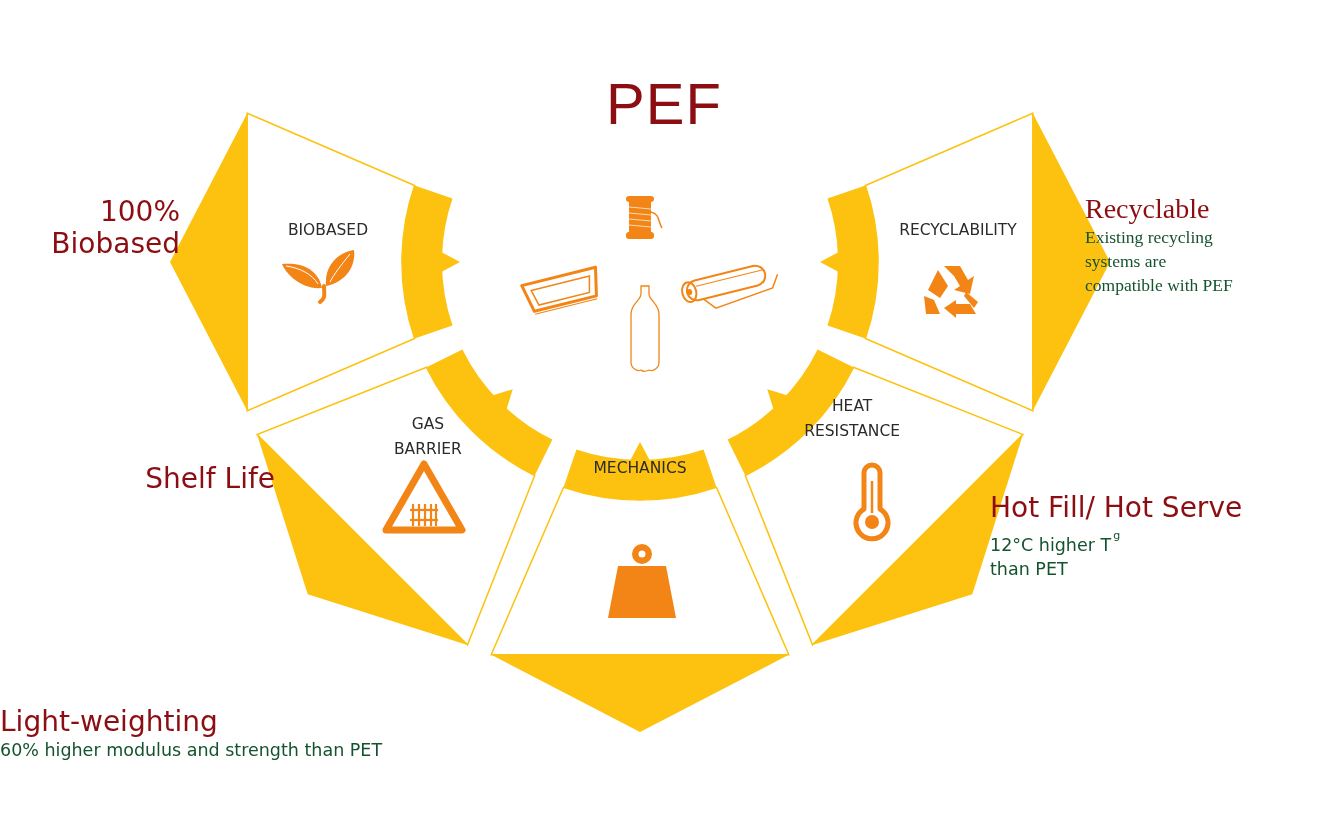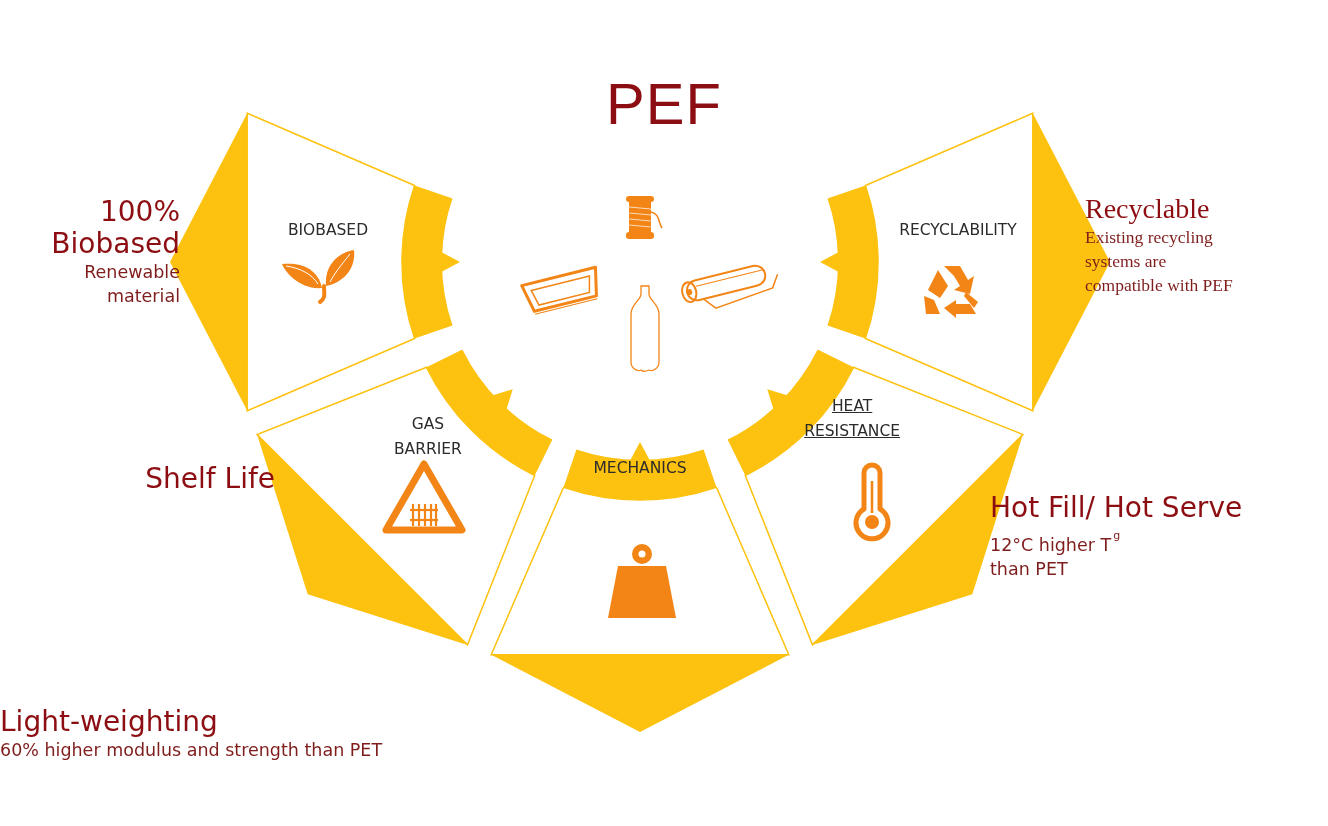--- a/index.html
+++ b/index.html
@@ -6,21 +6,21 @@
   body { width: 1328px; height: 826px; position: relative; overflow: hidden;
          font-family: "DejaVu Sans", "Liberation Sans", sans-serif; }
   #diagram { position: absolute; left: 0; top: 0; width: 1328px; height: 826px; }
   .title { position: absolute; left: 0; width: 1328px; top: 28px; text-align: center;
            font-family: "Liberation Sans", sans-serif; font-size: 58px; color: #8c0e12;
            letter-spacing: 1px; margin-top: 42px; }
   .panel-label { position: absolute; text-align: center; font-size: 15.5px; color: #2b2b2b;
                  line-height: 25px; white-space: pre-line; transform: translate(-50%, 0); }
   .callout { position: absolute; }
   .callout .head { font-size: 28px; color: #8c0e12; line-height: 32px; white-space: pre-line; }
-  .callout .sub { font-size: 17.5px; color: #7f1d1d; line-height: 24px; white-space: pre-line; }
+  .callout .sub { font-size: 17.5px; color: #14532d; line-height: 24px; white-space: pre-line; }
   .right { text-align: right; margin-left: 24px; }
   .center { text-align: left; }
   sub.g { font-size: 11px; vertical-align: 12px; margin-left: 2px; }
 </style>
 </head>
 <body>
 
 <svg id="diagram" viewBox="0 0 1328 826" xmlns="http://www.w3.org/2000/svg">
   <g id="ring-layer">
       <path d="M452.5,325.6 A198,198 0 0 1 452.5,198.4 L414.6,185.5 A238,238 0 0 0 414.6,338.5 Z" fill="#fdc20f"></path>
@@ -113,30 +113,28 @@
   </g>
 </svg>
 
 <div class="title">PEF</div>
 
 <div id="panel-labels">
     <div class="panel-label" style="left: 328px; top: 218px;">BIOBASED</div>
     <div class="panel-label" style="left: 427.868px; top: 394.132px; margin-top: 18px;">GAS
 BARRIER</div>
     <div class="panel-label" style="left: 640px; top: 456px;">MECHANICS</div>
-    <div class="panel-label" style="left: 852.132px; top: 394.132px; text-decoration: underline;">HEAT
+    <div class="panel-label" style="left: 852.132px; top: 394.132px;">HEAT
 RESISTANCE</div>
     <div class="panel-label" style="left: 958px; top: 218px;">RECYCLABILITY</div>
   </div>
 
 <div class="callout right" style="right:1148px; top:196px;">
   <div class="head">100%
 Biobased</div>
-  <div class="sub">Renewable
-material</div>
 </div>
 
 <div class="callout right" style="right:1053px; top:463px;">
   <div class="head">Shelf Life</div>
 </div>
 
 <div class="callout center" style="left:0; width:1290px; top:706px;">
   <div class="head">Light-weighting</div>
   <div class="sub">60% higher modulus and strength than PET</div>
 </div>

